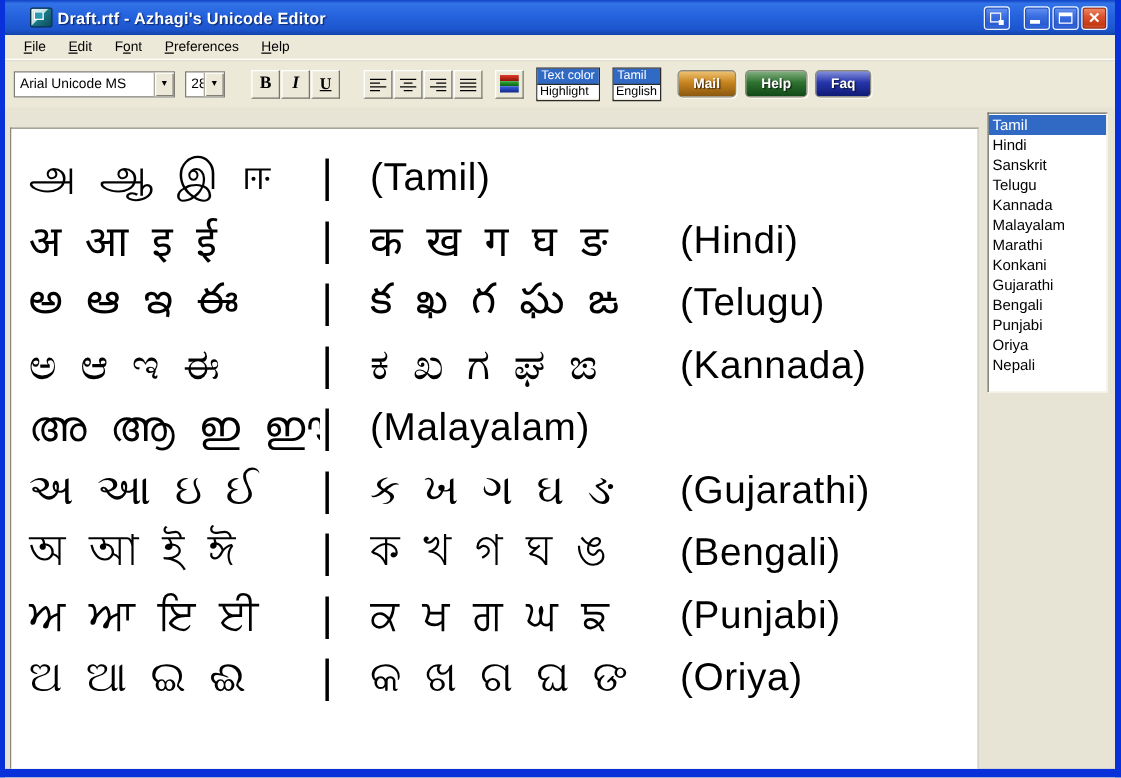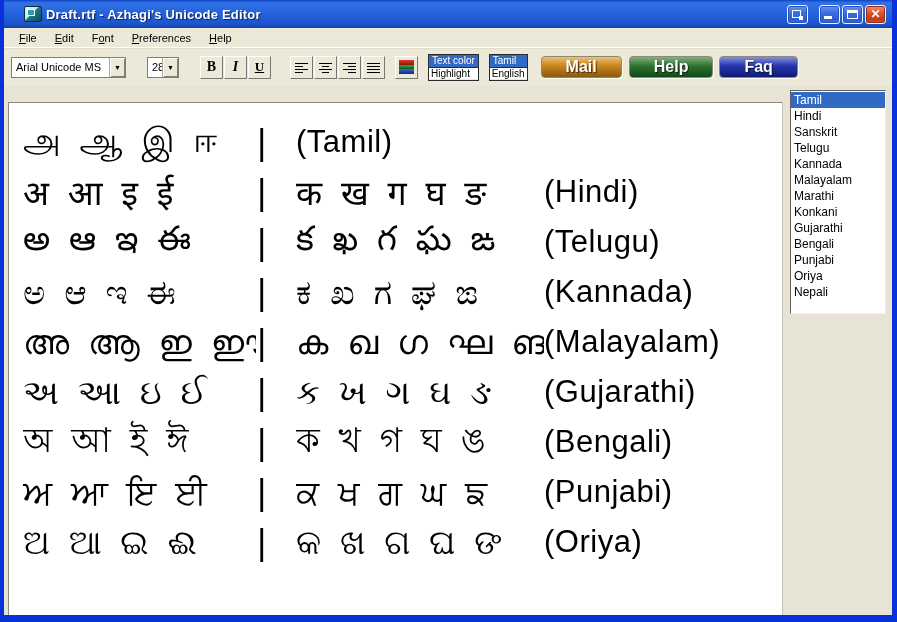--- a/index.html
+++ b/index.html
@@ -37,40 +37,40 @@
   .menubar{height:20px;display:flex;align-items:center;padding-left:6px;background:#ECE9D8;border-bottom:1px solid #fff;}
   .menu-item{font-size:11px;color:#000;padding:2px 9px;cursor:default;}
   .menu-item u{text-decoration:underline;}
   
   .toolbar{height:37px;display:flex;align-items:center;padding-left:7px;background:#ECE9D8;border-top:1px solid #e2decf;}
   .combo{display:flex;height:21px;border:1px solid #7f7f76;background:#fff;align-items:stretch;}
   .combo .val{font-size:11px;line-height:19px;padding:0 4px;white-space:nowrap;overflow:hidden;}
   .combo .arrow{width:16px;background:#ECE9D8;border-left:1px solid #aba99c;
     box-shadow:inset 1px 1px 0 #fff,inset -1px -1px 0 #7f7f76;
     font-size:7px;text-align:center;line-height:19px;color:#000;cursor:pointer;}
-  .combo.font{width:115px;margin-right:21px;}
+  .combo.font{width:129px;margin-right:8px;}
   .combo.size{width:32px;margin-right:21px;}
   .tbtn{width:23px;height:23px;background:#ECE9D8;border:1px solid;border-color:#fff #77766c #77766c #fff;
     display:flex;align-items:center;justify-content:center;margin-right:1px;cursor:pointer;}
   .tbtn.bold{font-family:"Liberation Serif",serif;font-weight:bold;font-size:14px;}
   .tbtn.italic{font-family:"Liberation Serif",serif;font-style:italic;font-weight:bold;font-size:14px;}
   .tbtn.under{font-family:"Liberation Serif",serif;font-weight:bold;font-size:13px;text-decoration:underline;}
   .grp{display:flex;margin-right:9px;}
   .grp.align{margin-left:9px;}
   .stripes{width:15px;height:14px;display:flex;flex-direction:column;}
   .stripes div{flex:1;}
   .s-red{background:linear-gradient(180deg,#e03a2a,#8a1208);}
   .s-green{background:linear-gradient(180deg,#2fae3a,#0c5c14);}
   .s-blue{background:linear-gradient(180deg,#3a62e0,#10278a);}
   .stackbtn{border:1px solid #2b2b2b;height:27px;display:flex;flex-direction:column;cursor:pointer;margin-right:10px;}
   .stackbtn .top{background:#316AC5;color:#fff;font-size:10px;line-height:12px;padding:0 3px;border-bottom:1px solid #2b2b2b;white-space:nowrap;}
   .stackbtn .bot{background:#fff;color:#000;font-size:10px;line-height:11px;padding:0 2px;white-space:nowrap;}
   .bigbtn{height:22px;border-radius:4px;border:1px solid #8a897b;box-shadow:1px 1px 0 #fdfdf6;
-    color:#fff;font-weight:bold;font-size:16px;display:flex;align-items:center;justify-content:center;
-    padding:0 24px;cursor:pointer;text-shadow:1px 1px 1px rgba(0,0,0,.65);}
+    color:#fff;font-weight:bold;font-size:11px;display:flex;align-items:center;justify-content:center;
+    padding:0 12px;cursor:pointer;text-shadow:1px 1px 1px rgba(0,0,0,.65);}
   .bigbtn.mail{margin-left:3px;background:linear-gradient(180deg,#eec274 0%,#c8841e 45%,#8a5810 100%);}
   .bigbtn.help{margin-left:7px;background:linear-gradient(180deg,#84b083 0%,#2e7230 45%,#114917 100%);}
   .bigbtn.faq{margin-left:6px;background:linear-gradient(180deg,#8490dc 0%,#2535aa 45%,#101b74 100%);}
   
   .content{position:absolute;left:0;right:0;top:86px;bottom:0;background:#E7E4D5;}
   .editor{position:absolute;left:4px;top:16px;width:775px;height:525px;background:#fff;
     border:1px solid #8a897c;border-right-color:#c6c4b4;border-bottom-color:#c6c4b4;
     padding:14px 0 0 14px;overflow:hidden;cursor:text;}
   .row{display:grid;grid-template-columns:233px 40px 248px auto;align-items:center;height:50px;}
   .cell{font-family:"DejaVu Sans",sans-serif;font-size:34px;color:#000;white-space:nowrap;overflow:hidden;word-spacing:8px;}
@@ -214,21 +214,20 @@
       </div>
       <div class="row">
         <span class="cell">ಅ ಆ ಇ ಈ</span>
         <span class="cell pipe">|</span>
         <span class="cell">ಕ ಖ ಗ ಘ ಙ</span>
         <span class="cell lang">(Kannada)</span>
       </div>
       <div class="row">
         <span class="cell">അ ആ ഇ ഈ</span>
         <span class="cell pipe">|</span>
-        <span class="cell">ക ഖ ഗ ഘ ങ</span>
         <span class="cell lang">(Malayalam)</span>
       </div>
       <div class="row">
         <span class="cell">અ આ ઇ ઈ</span>
         <span class="cell pipe">|</span>
         <span class="cell">ક ખ ગ ઘ ઙ</span>
         <span class="cell lang">(Gujarathi)</span>
       </div>
       <div class="row">
         <span class="cell">অ আ ই ঈ</span>

